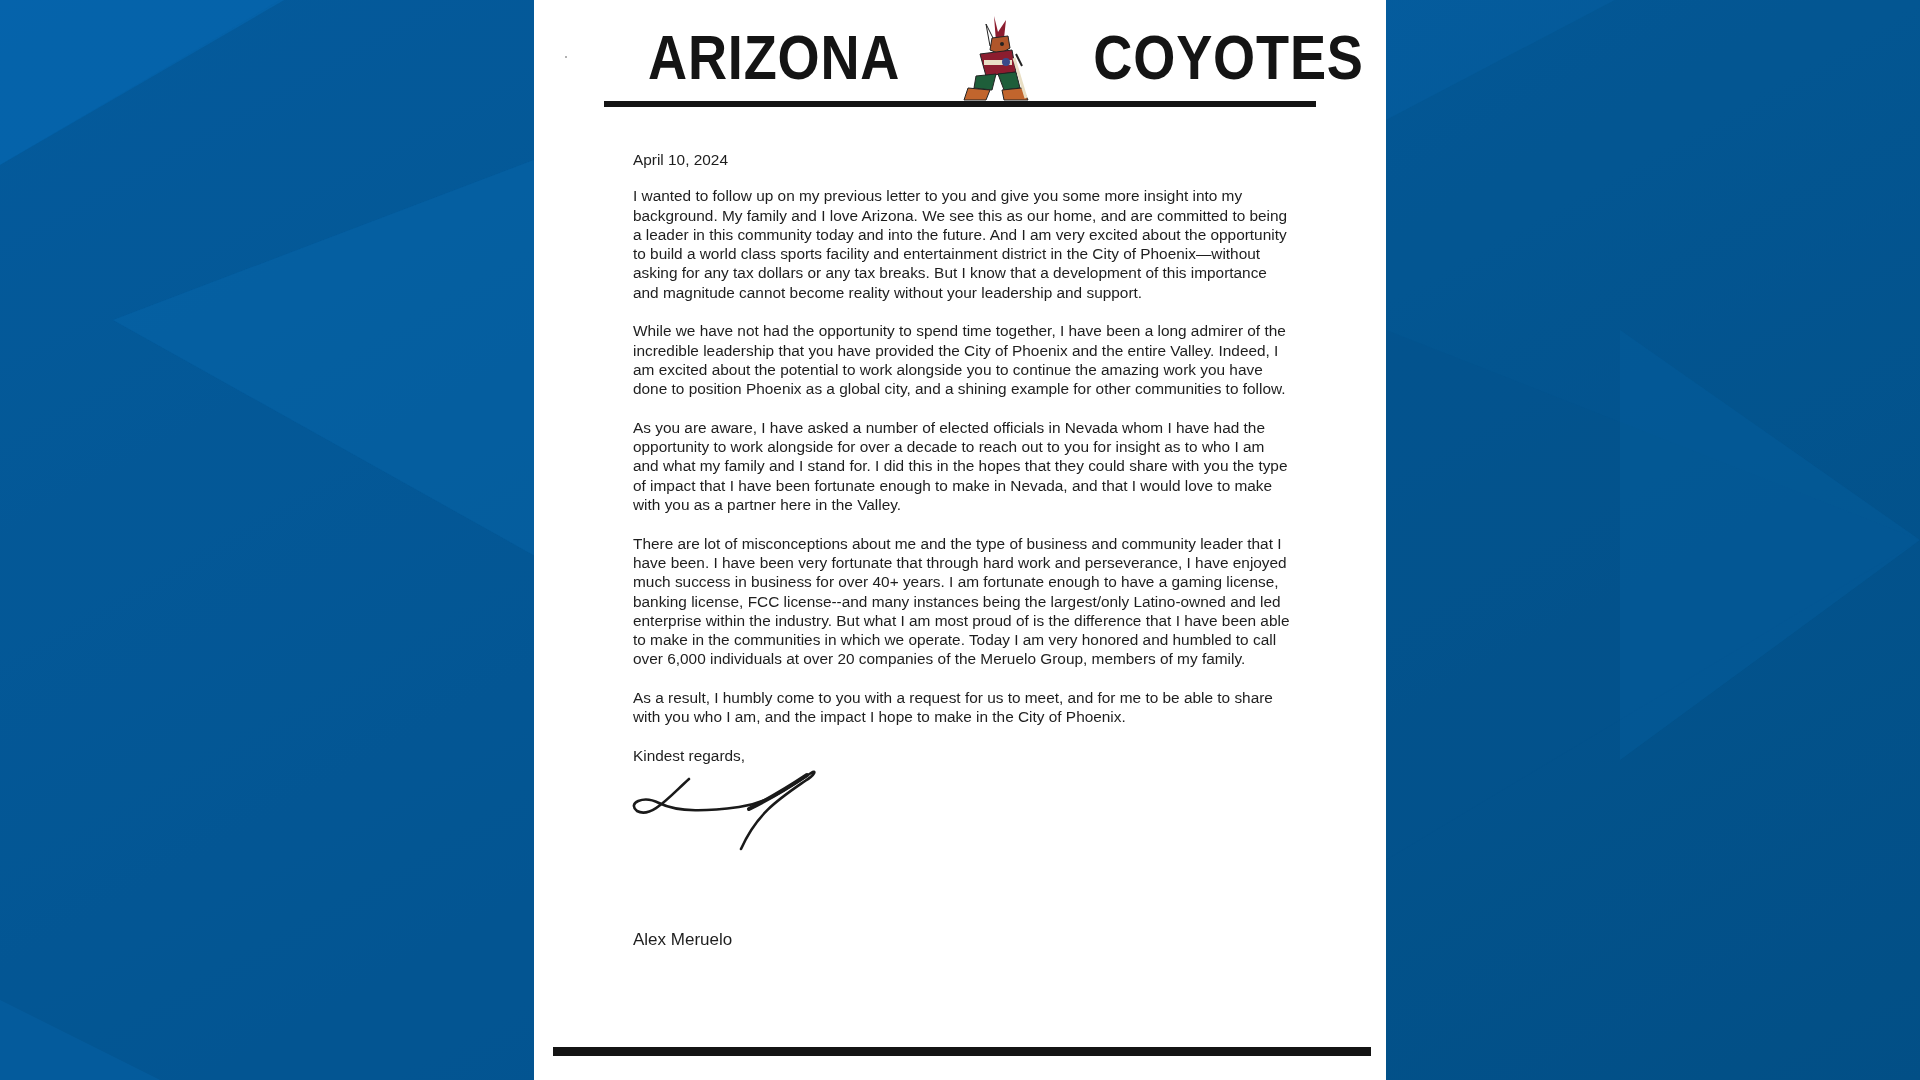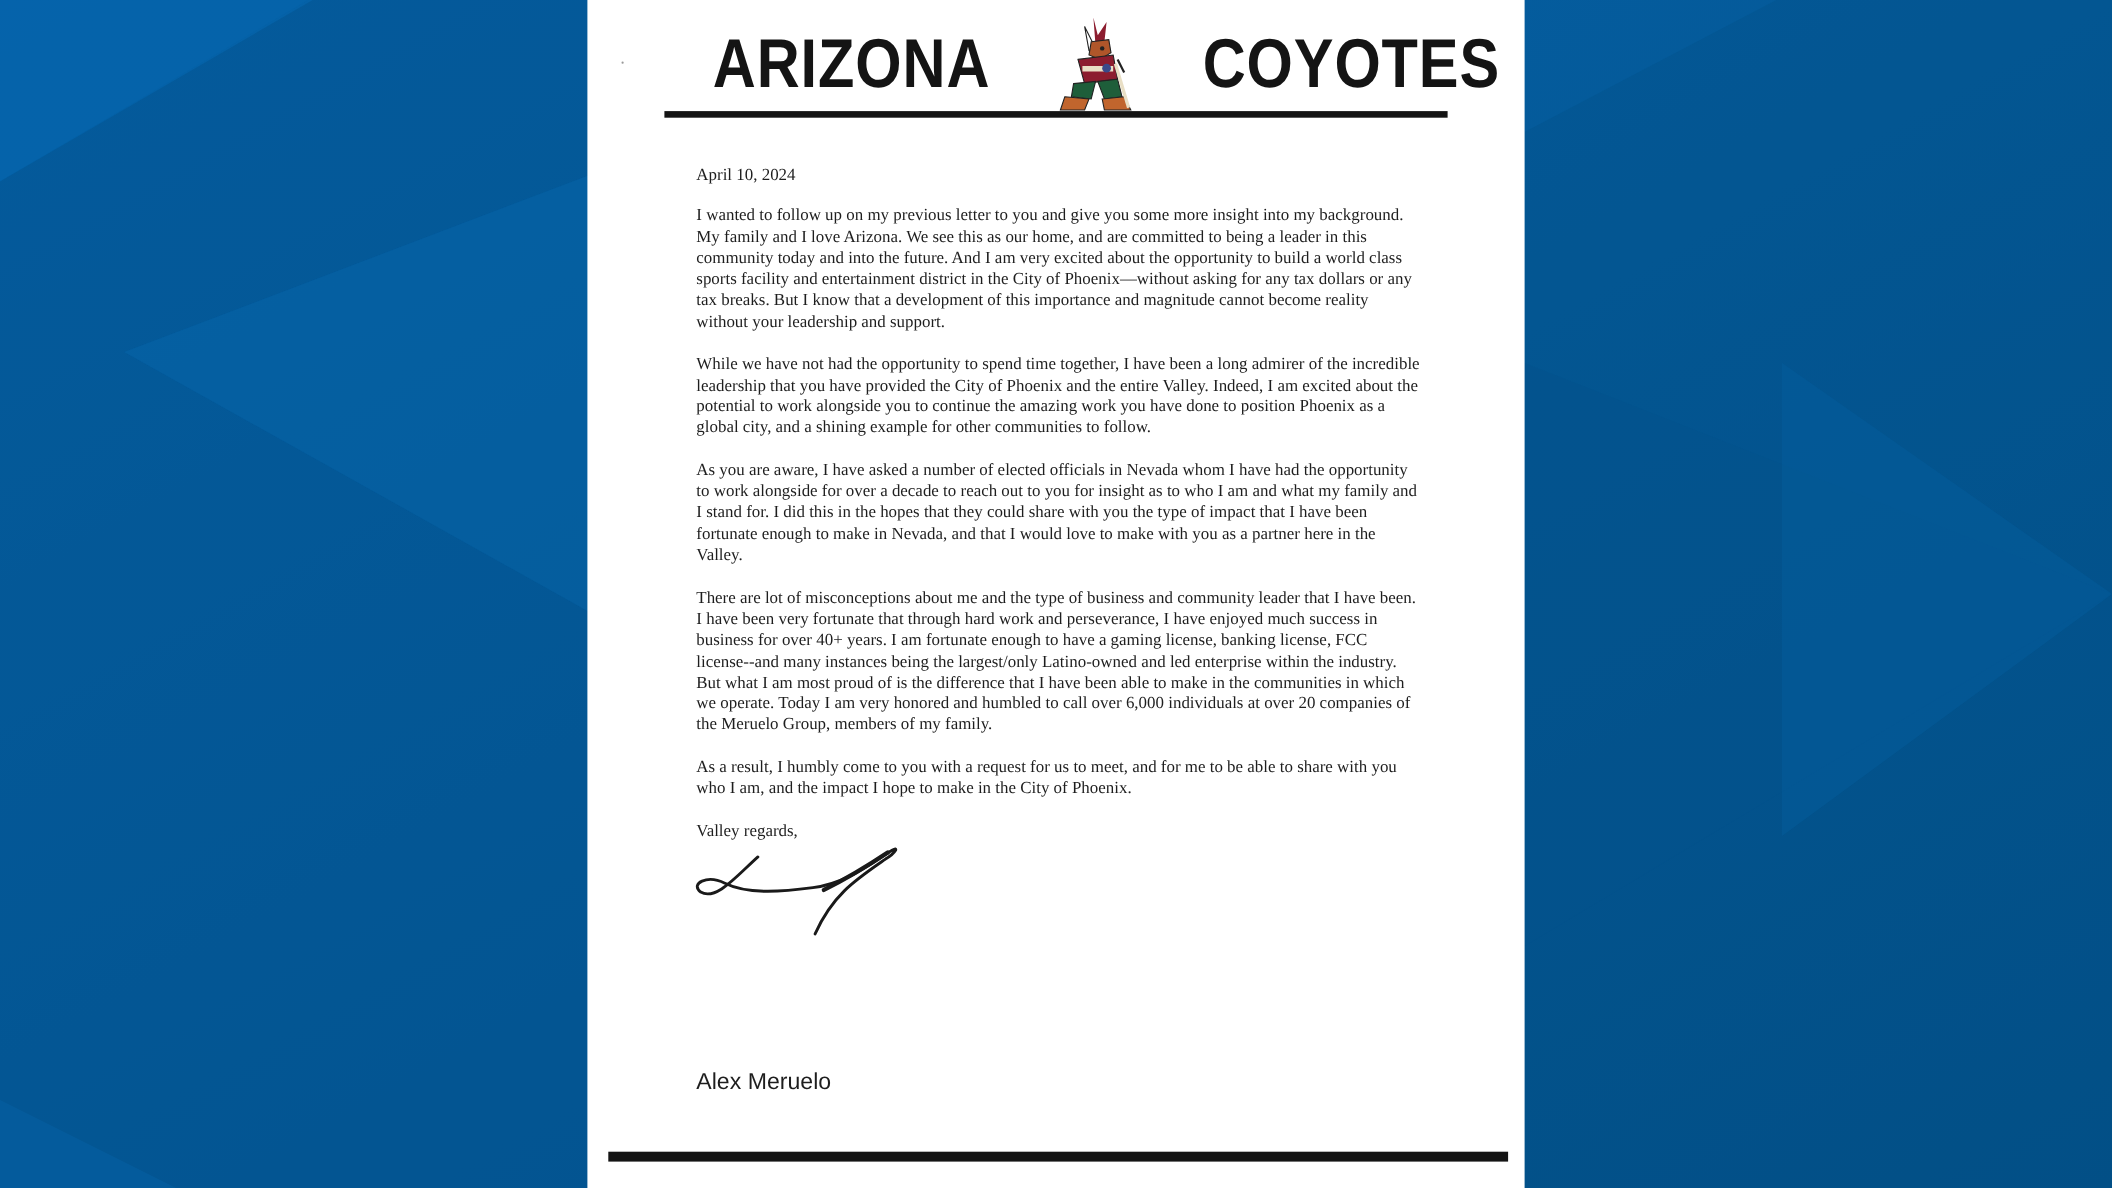--- a/index.html
+++ b/index.html
@@ -30,26 +30,26 @@
   .rule-top {
     position:absolute; left:604px; top:101px; width:712px; height:6px; background:#141414;
   }
   .rule-bottom {
     position:absolute; left:553px; top:1047px; width:818px; height:9px; background:#141414;
   }
   .letter {
     position:absolute; left:633px; top:150px; width:660px;
     color:#1e1e1e; font-size:15.4px; line-height:19.3px;
   }
-  .letter p { margin:0 0 19.3px 0;font-family:Liberation Serif, serif; }
+  .letter p { margin:0 0 19.3px 0; }
   .date { margin-bottom:17px !important; }
   .greeting { margin-bottom:18px !important; }
   .closing { margin-top:20px; margin-bottom:4px !important; }
   .signature { display:block; width:200px; height:90px; margin-left:-4px; margin-top:-2px; }
-  .signer { position:absolute; left:633px; top:972px; color:#1e1e1e; font-size:21px; }
+  .signer { position:absolute; left:633px; top:930px; color:#1e1e1e; font-size:17px; }
 </style>
 </head>
 <body>
 
 <div class="bg">
   <svg viewBox="0 0 1920 1080" preserveAspectRatio="none">
     <defs>
       <linearGradient id="g1" x1="0" y1="0" x2="1" y2="1">
         <stop offset="0" stop-color="#0563aa"></stop>
         <stop offset="1" stop-color="#034f86"></stop>
@@ -90,21 +90,21 @@
 </div>
 <div class="rule-top"></div>
 
 <div class="letter">
   <p class="date">April 10, 2024</p>
   <p>I wanted to follow up on my previous letter to you and give you some more insight into my background. My family and I love Arizona. We see this as our home, and are committed to being a leader in this community today and into the future. And I am very excited about the opportunity to build a world class sports facility and entertainment district in the City of Phoenix—without asking for any tax dollars or any tax breaks. But I know that a development of this importance and magnitude cannot become reality without your leadership and support.</p>
   <p>While we have not had the opportunity to spend time together, I have been a long admirer of the incredible leadership that you have provided the City of Phoenix and the entire Valley. Indeed, I am excited about the potential to work alongside you to continue the amazing work you have done to position Phoenix as a global city, and a shining example for other communities to follow.</p>
   <p>As you are aware, I have asked a number of elected officials in Nevada whom I have had the opportunity to work alongside for over a decade to reach out to you for insight as to who I am and what my family and I stand for. I did this in the hopes that they could share with you the type of impact that I have been fortunate enough to make in Nevada, and that I would love to make with you as a partner here in the Valley.</p>
   <p>There are lot of misconceptions about me and the type of business and community leader that I have been. I have been very fortunate that through hard work and perseverance, I have enjoyed much success in business for over 40+ years. I am fortunate enough to have a gaming license, banking license, FCC license--and many instances being the largest/only Latino-owned and led enterprise within the industry. But what I am most proud of is the difference that I have been able to make in the communities in which we operate. Today I am very honored and humbled to call over 6,000 individuals at over 20 companies of the Meruelo Group, members of my family.</p>
   <p>As a result, I humbly come to you with a request for us to meet, and for me to be able to share with you who I am, and the impact I hope to make in the City of Phoenix.</p>
-  <p class="closing">Valley regards,</p>
+  <p class="closing">Kindest regards,</p>
   <svg class="signature" viewBox="0 0 200 90">
     <path d="M 60 12 C 40 30, 22 52, 8 44 C -2 36, 14 28, 30 36 C 50 46, 80 44, 110 40 C 140 36, 160 20, 182 6 C 188 2, 186 8, 176 14 C 150 32, 128 46, 112 82" fill="none" stroke="#1a1a1a" stroke-width="2.6" stroke-linecap="round"></path>
     <path d="M 178 8 C 160 20, 140 32, 120 42" fill="none" stroke="#1a1a1a" stroke-width="4" stroke-linecap="round"></path>
   </svg>
 </div>
 <div class="signer">Alex Meruelo</div>
 
 <div class="rule-bottom"></div>
 
 </body></html>

